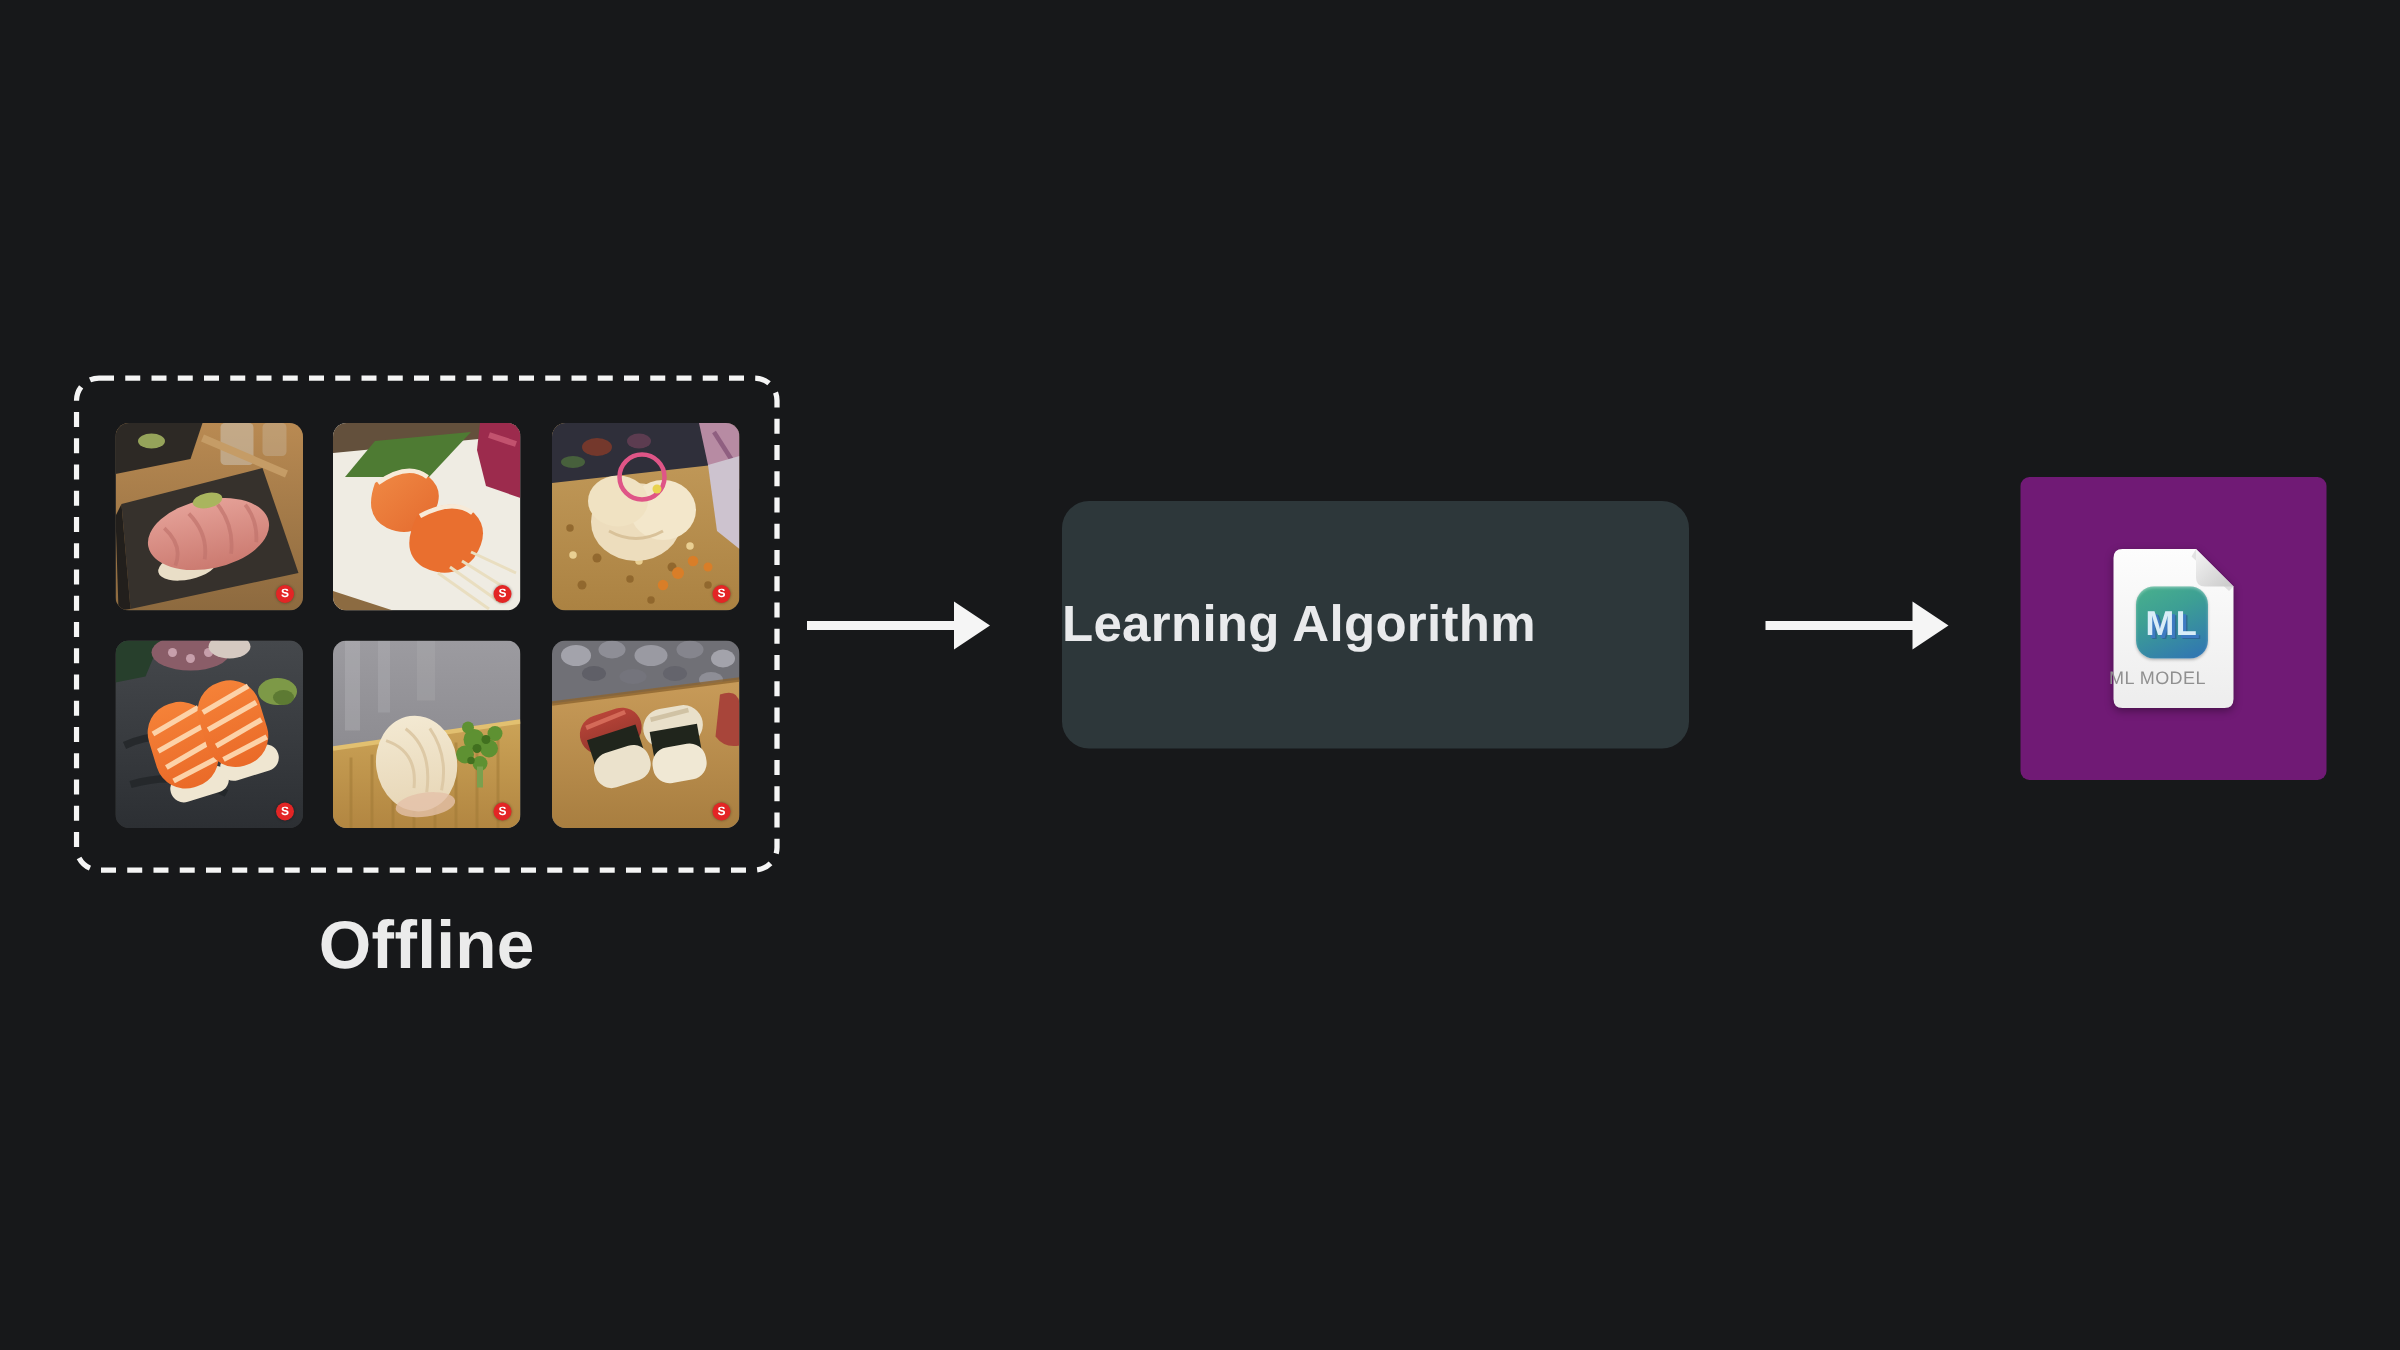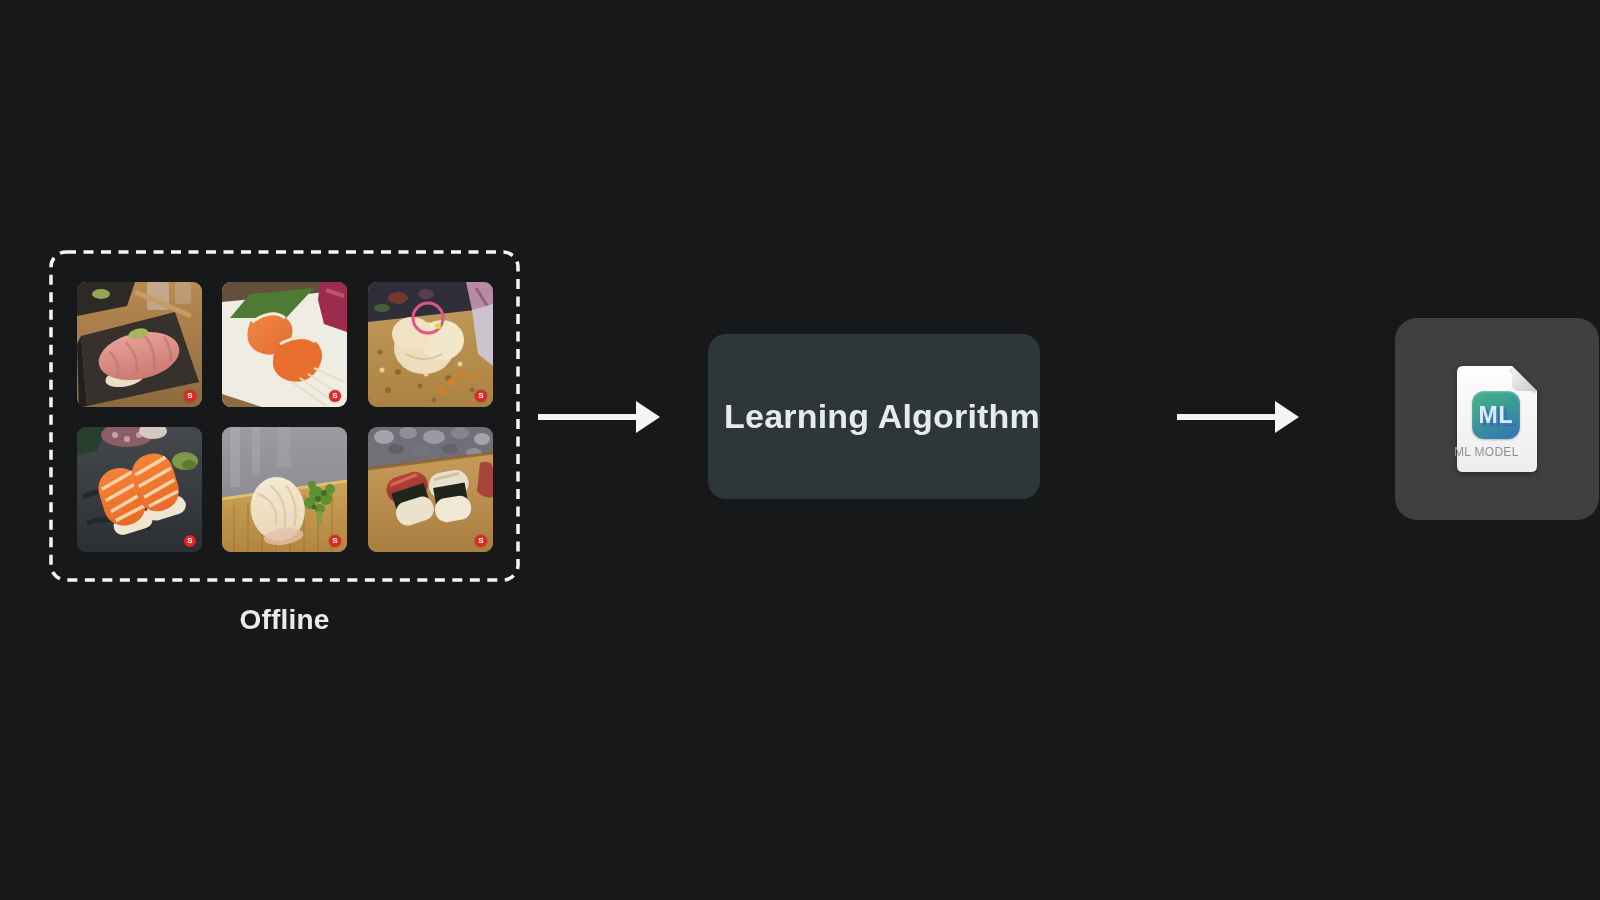--- a/index.html
+++ b/index.html
@@ -15,34 +15,33 @@
   .tile svg{display:block;}
   .badge{
     position:absolute;right:6px;bottom:5px;width:12px;height:12px;border-radius:50%;
     background:#e32525;color:#fff;font-weight:700;font-size:8px;line-height:12px;
     text-align:center;box-shadow:0 0 2px rgba(0,0,0,.4);
   }
   .t1{left:77px;top:282px;}  .t2{left:222px;top:282px;} .t3{left:368px;top:282px;}
   .t4{left:77px;top:427px;}  .t5{left:222px;top:427px;} .t6{left:368px;top:427px;}
   .offline-label{
     left:49px;top:604px;width:471px;text-align:center;
-    color:#ebebeb;font-size:28px;font-weight:700;letter-spacing:.2px;
+    color:#ebebeb;font-size:45px;font-weight:700;letter-spacing:.2px;
   }
   .arrow{width:126px;height:36px;}
   .arrow1{left:536px;top:399px;}
   .arrow2{left:1175px;top:399px;}
   .algo-box{
-    left:708px;top:334px;width:332px;height:165px;border-radius:18px;
-    background:#2d373a;display:flex;align-items:center;justify-content:flex-end;
+    left:708px;top:334px;width:418px;height:165px;border-radius:18px;
+    background:#2d373a;display:flex;align-items:center;justify-content:flex-start;
   }
   .algo-label{color:#e9eaec;font-size:34px;font-weight:700;letter-spacing:.2px;}
   .model-box{
-    left:1347px;top:318px;width:204px;height:202px;border-radius:22px;
-    background:#404040;
-    margin-left:48px;
+    left:1347px;top:318px;width:204px;height:202px;border-radius:6px;
+    background:#701a75;
   }
   .file-icon{left:59px;top:45px;width:86px;height:112px;}
   .file-page-svg{position:absolute;left:0;top:0;filter:drop-shadow(0 2px 3px rgba(0,0,0,.35));}
   .app-icon{
     position:absolute;left:18px;top:28px;width:48px;height:48px;border-radius:12px;
     background:linear-gradient(155deg,#49b18c 0%,#3d9f94 38%,#2f72b5 100%);
     display:flex;align-items:center;justify-content:center;
     box-shadow:inset 0 1px 2px rgba(255,255,255,.35), 0 1px 2px rgba(0,0,0,.25);
   }
   .ml-letters{

